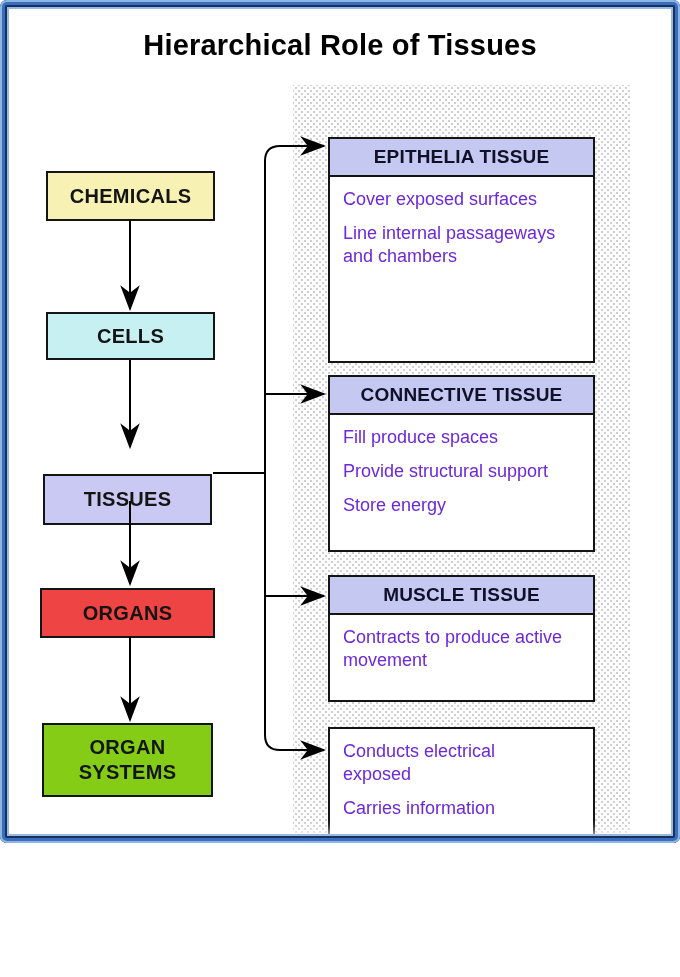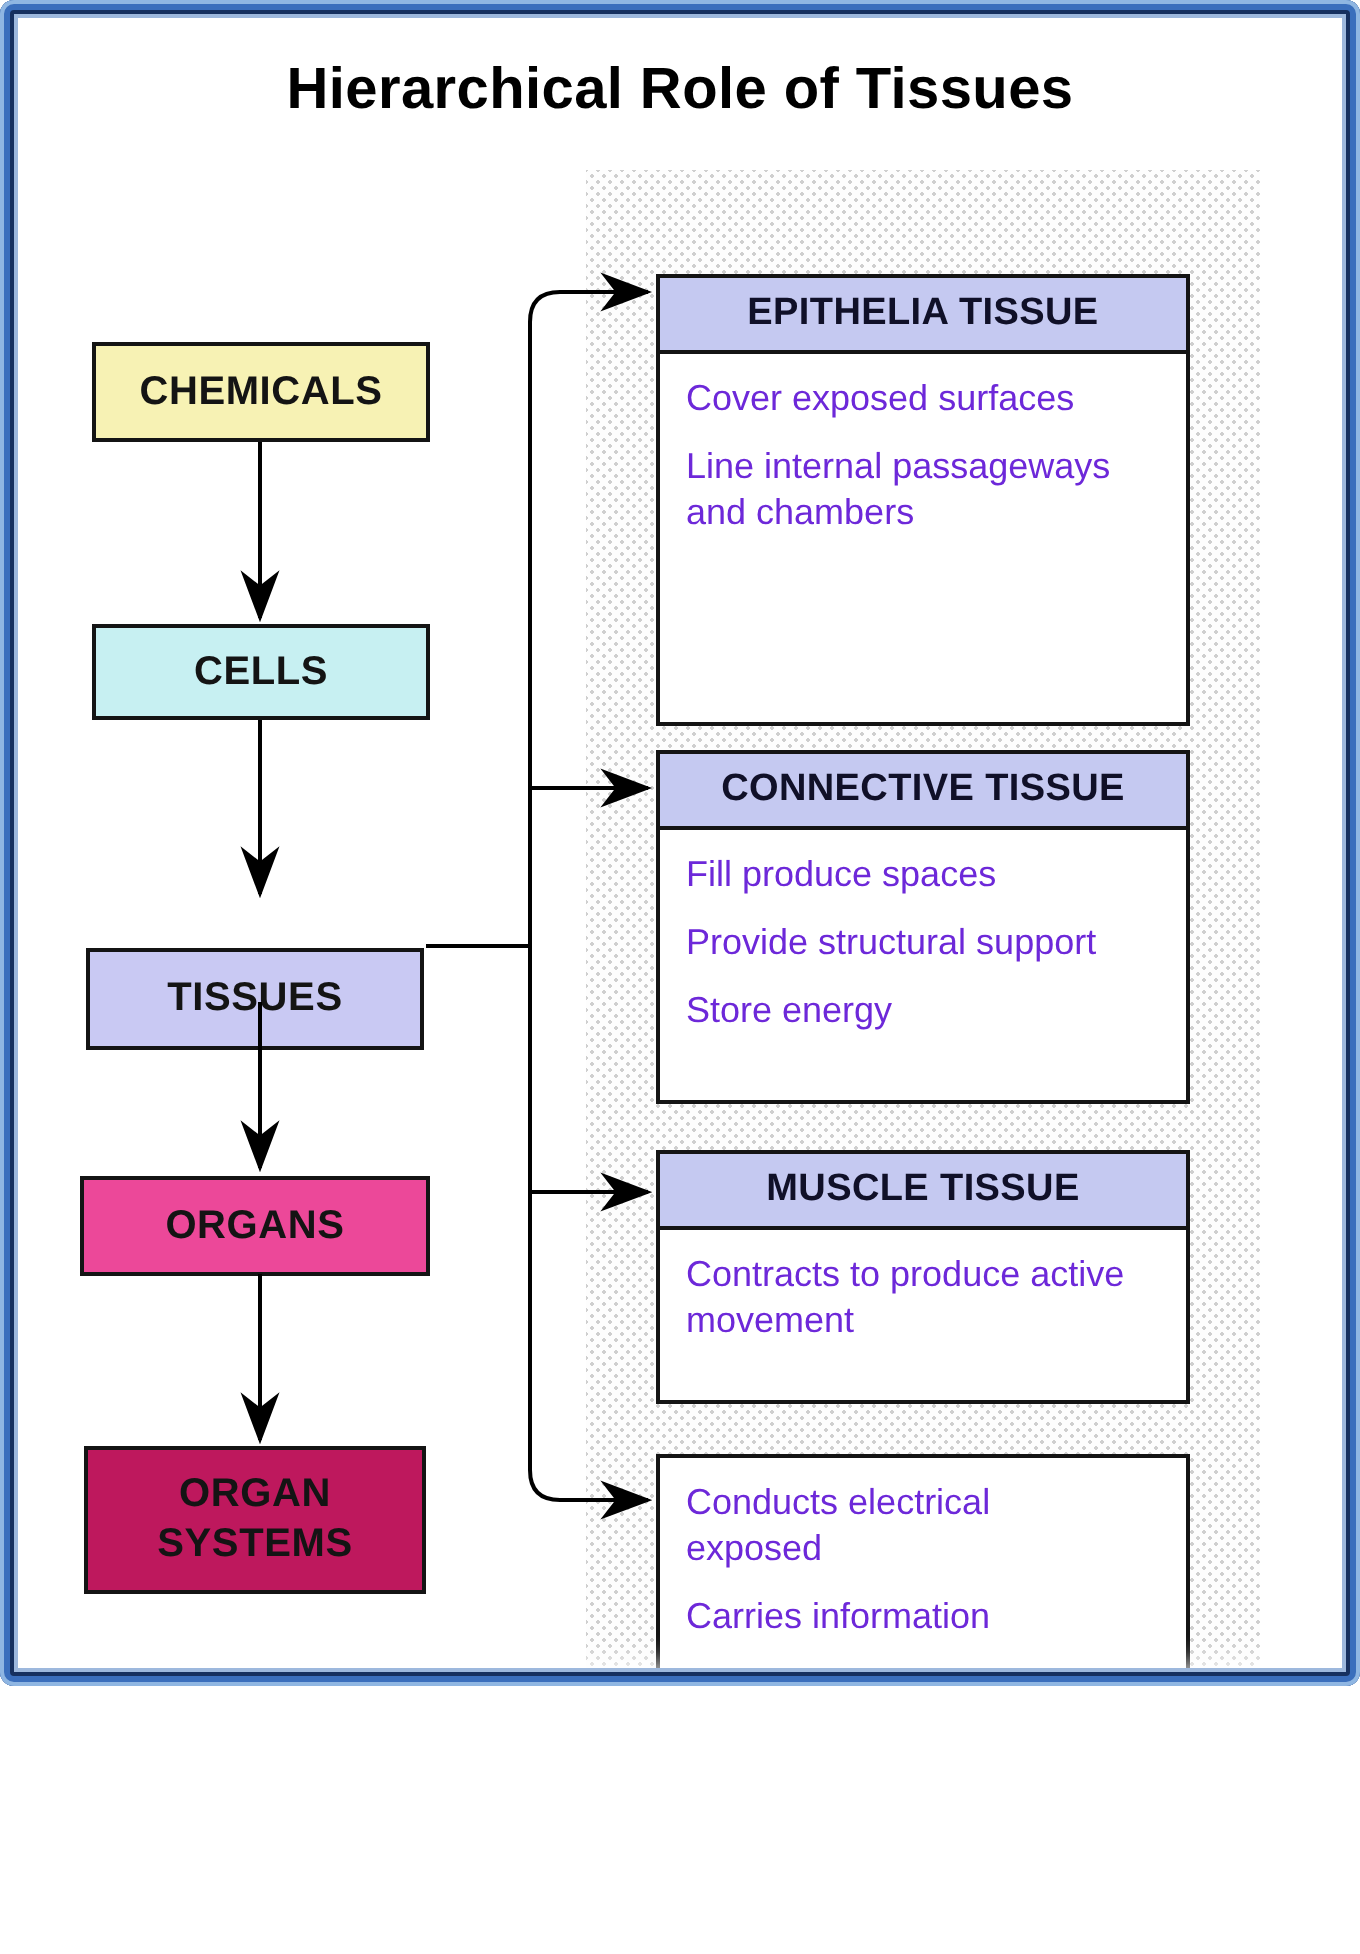--- a/index.html
+++ b/index.html
@@ -73,24 +73,24 @@
 
   <div class="hbox" id="box-chemicals" style="background-color: rgb(247, 242, 180);">
     <span>CHEMICALS</span>
   </div>
   <div class="hbox" id="box-cells" style="background-color: rgb(199, 240, 242);">
     <span>CELLS</span>
   </div>
   <div class="hbox" id="box-tissues" style="background-color: rgb(201, 201, 243);">
     <span>TISSUES</span>
   </div>
-  <div class="hbox" id="box-organs" style="background-color: #ec4899;">
+  <div class="hbox" id="box-organs" style="background-color: #ef4444;">
     <span>ORGANS</span>
   </div>
-  <div class="hbox" id="box-organ-systems" style="background-color: #be185d;">
+  <div class="hbox" id="box-organ-systems" style="background-color: #84cc16;">
     <span>ORGAN SYSTEMS</span>
   </div>
 
   <div class="tissue" id="tissue-epithelia">
     <div class="tissue-header" style="background-color: rgb(197, 201, 241);">
       <span>EPITHELIA TISSUE</span>
     </div>
     <div class="tissue-body">
       <p>Cover exposed surfaces</p>
       <p>Line internal passageways and chambers</p>

